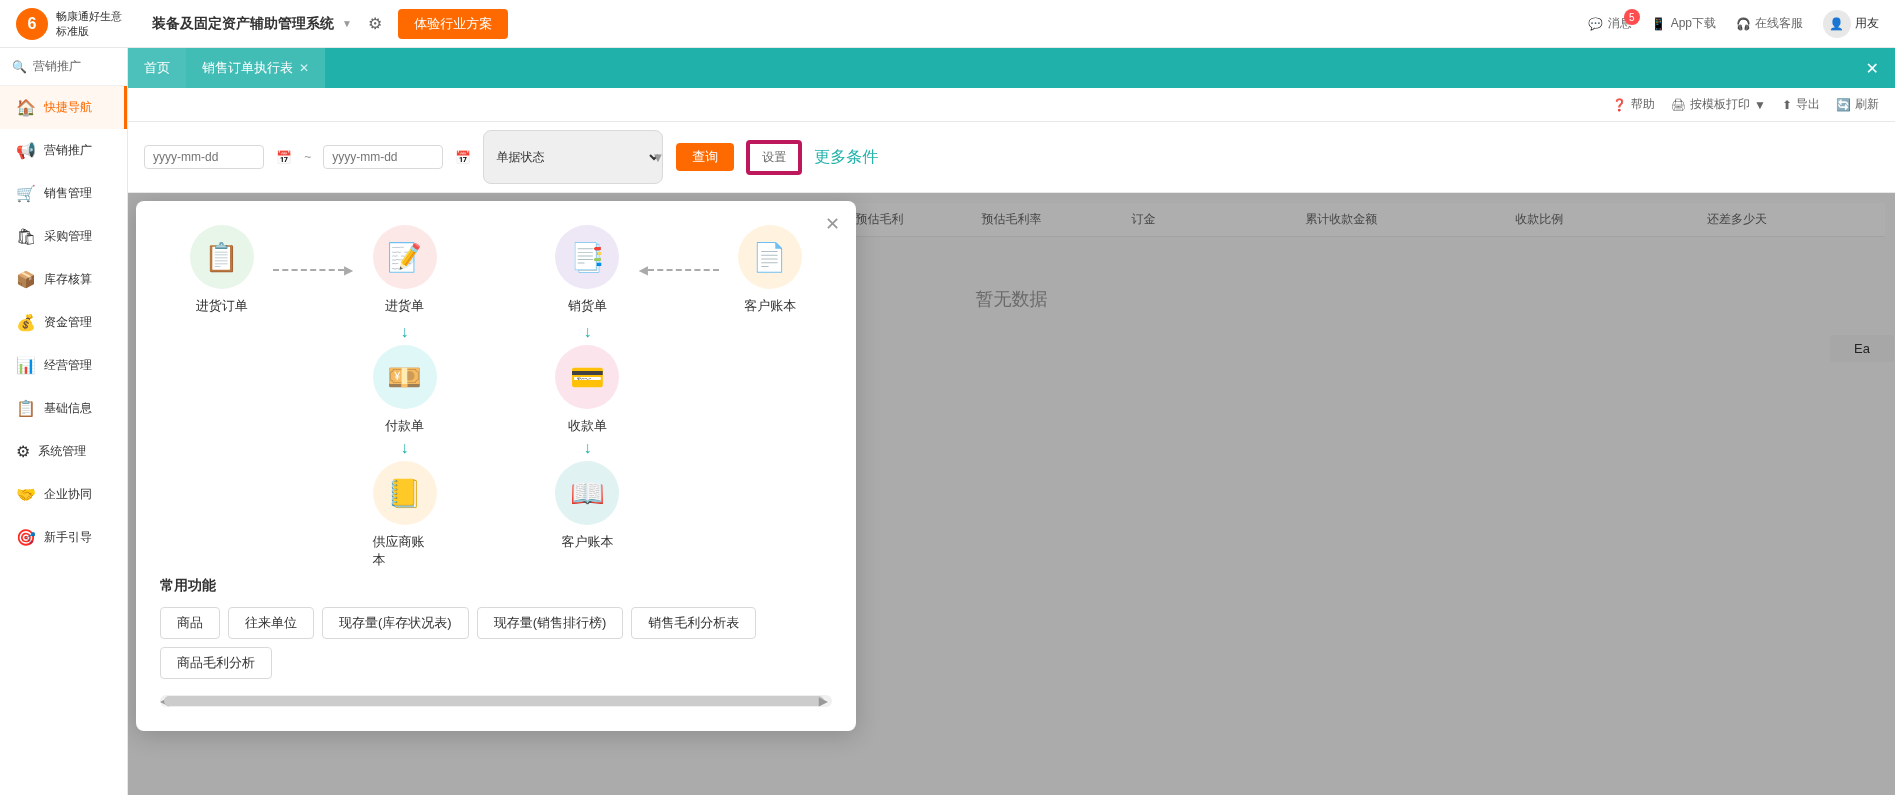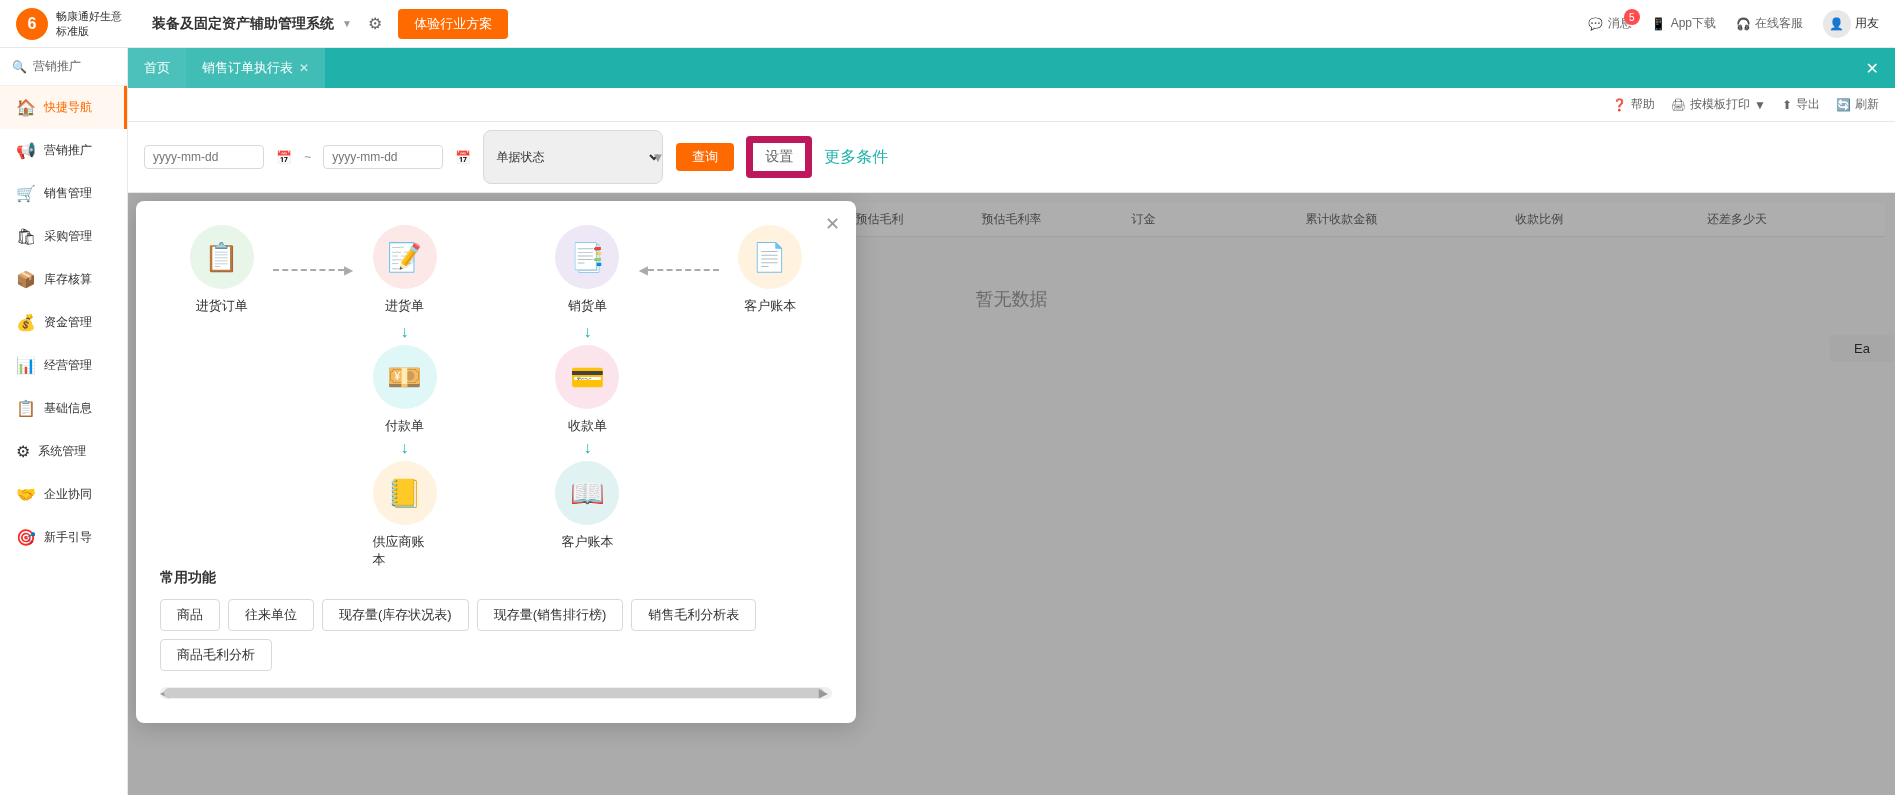--- a/index.html
+++ b/index.html
@@ -45,41 +45,41 @@
 
     
     .toolbar { display: flex; align-items: center; padding: 8px 16px; background: #fff; border-bottom: 1px solid #e8e8e8; gap: 12px; flex-shrink: 0; }
     .toolbar-btn { display: flex; align-items: center; gap: 4px; color: #666; font-size: 12px; cursor: pointer; }
 
     
     .filter-bar { display: flex; align-items: center; padding: 8px 16px; background: #fff; border-bottom: 1px solid #e8e8e8; gap: 12px; flex-shrink: 0; }
     .date-input { border: 1px solid #d9d9d9; border-radius: 4px; padding: 4px 8px; font-size: 12px; color: #bbb; width: 120px; }
     .status-select { border: 1px solid #d9d9d9; border-radius: 8px; padding: 18px 8px; font-size: 12px; color: #333; width: 180px; }
     .search-btn { background: #ff6a00; color: #fff; border: none; border-radius: 4px; padding: 5px 16px; font-size: 13px; cursor: pointer; }
-    .set-btn { background: #fff; color: #666; border: 7px solid #be185d; border-radius: 4px; padding: 5px 12px; font-size: 14px; cursor: pointer; }
+    .set-btn { background: #fff; color: #666; border: 4px solid #be185d; border-radius: 4px; padding: 5px 12px; font-size: 12px; cursor: pointer; }
 
     
     .table-header { display: flex; align-items: center; background: #fafafa; border-bottom: 1px solid #e8e8e8; padding: 8px 16px; }
     .th { color: #666; font-size: 12px; flex: 1; text-align: center; }
     .th.wide { flex: 2; }
 
     
     .empty-state { display: flex; align-items: center; justify-content: center; padding: 40px; color: #999; font-size: 18px; }
 
     
     .modal-overlay { position: absolute; top: 0; left: 0; right: 0; bottom: 0; background: rgba(0,0,0,0.3); z-index: 100; display: flex; align-items: flex-start; justify-content: flex-start; padding: 8px 0 0 0; }
     .modal { background: #fff; border-radius: 8px; width: 720px; margin: 0 auto; padding: 24px; box-shadow: 0 4px 24px rgba(0,0,0,0.18); position: relative; }
     .modal-close { position: absolute; top: 12px; right: 16px; font-size: 18px; color: #999; cursor: pointer; }
     .flow-node { display: flex; flex-direction: column; align-items: center; gap: 8px; }
     .flow-circle { width: 64px; height: 64px; border-radius: 50%; display: flex; align-items: center; justify-content: center; font-size: 28px; }
     .flow-label { font-size: 13px; color: #333; }
     .arrow-down { font-size: 16px; color: #20b2aa; text-align: center; margin: 4px 0; }
 
     
-    .common-funcs { }
+    .common-funcs { margin-top: 8px; }
     .common-funcs-title { font-size: 14px; color: #333; margin-bottom: 12px; font-weight: bold; }
     .func-buttons { display: flex; flex-wrap: wrap; gap: 8px; margin-bottom: 8px; }
     .func-btn { border: 1px solid #d9d9d9; border-radius: 4px; padding: 6px 16px; font-size: 13px; color: #333; background: #fff; cursor: pointer; }
 
     
     .modal-scrollbar { margin-top: 16px; height: 12px; background: #f0f0f0; border-radius: 6px; position: relative; overflow: hidden; }
     .scrollbar-thumb { position: absolute; left: 4px; top: 1px; width: 660px; height: 10px; background: #ccc; border-radius: 5px; }
     .scrollbar-right-arrow { position: absolute; right: 4px; top: 0; color: #999; font-size: 12px; line-height: 12px; }
     .scrollbar-left-arrow { position: absolute; left: 0; top: 0; color: #999; font-size: 12px; line-height: 12px; }
 

